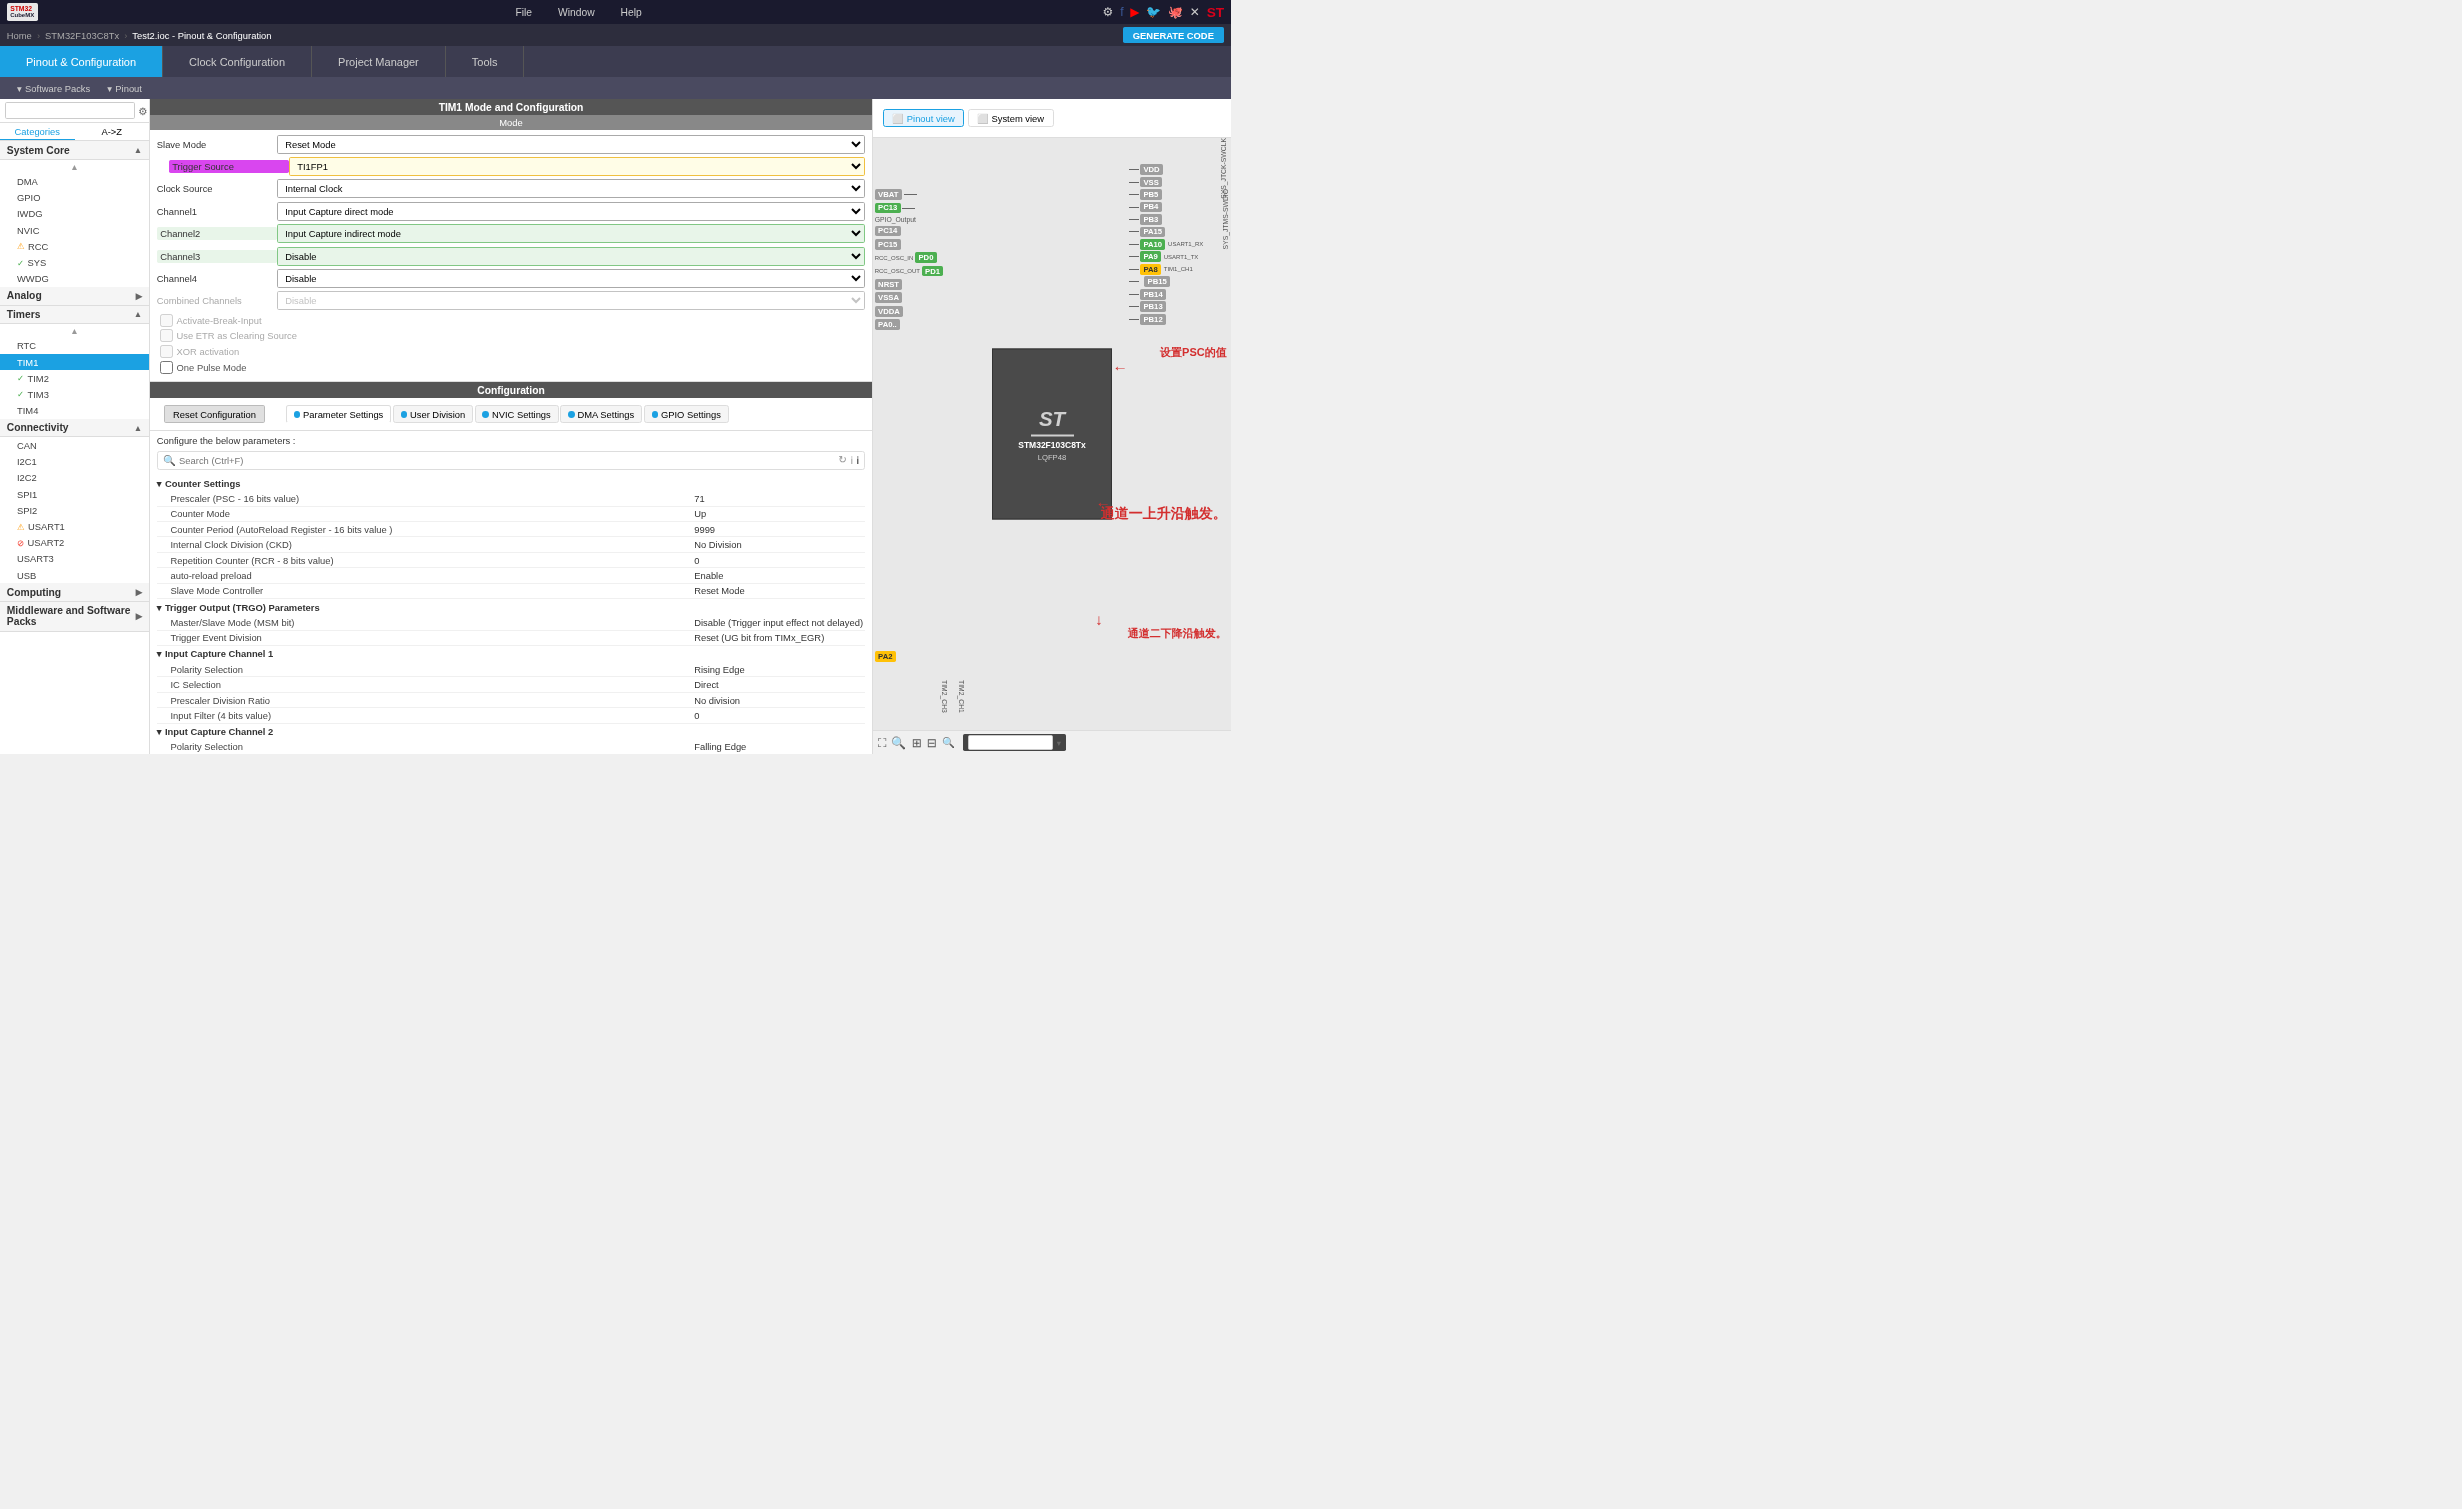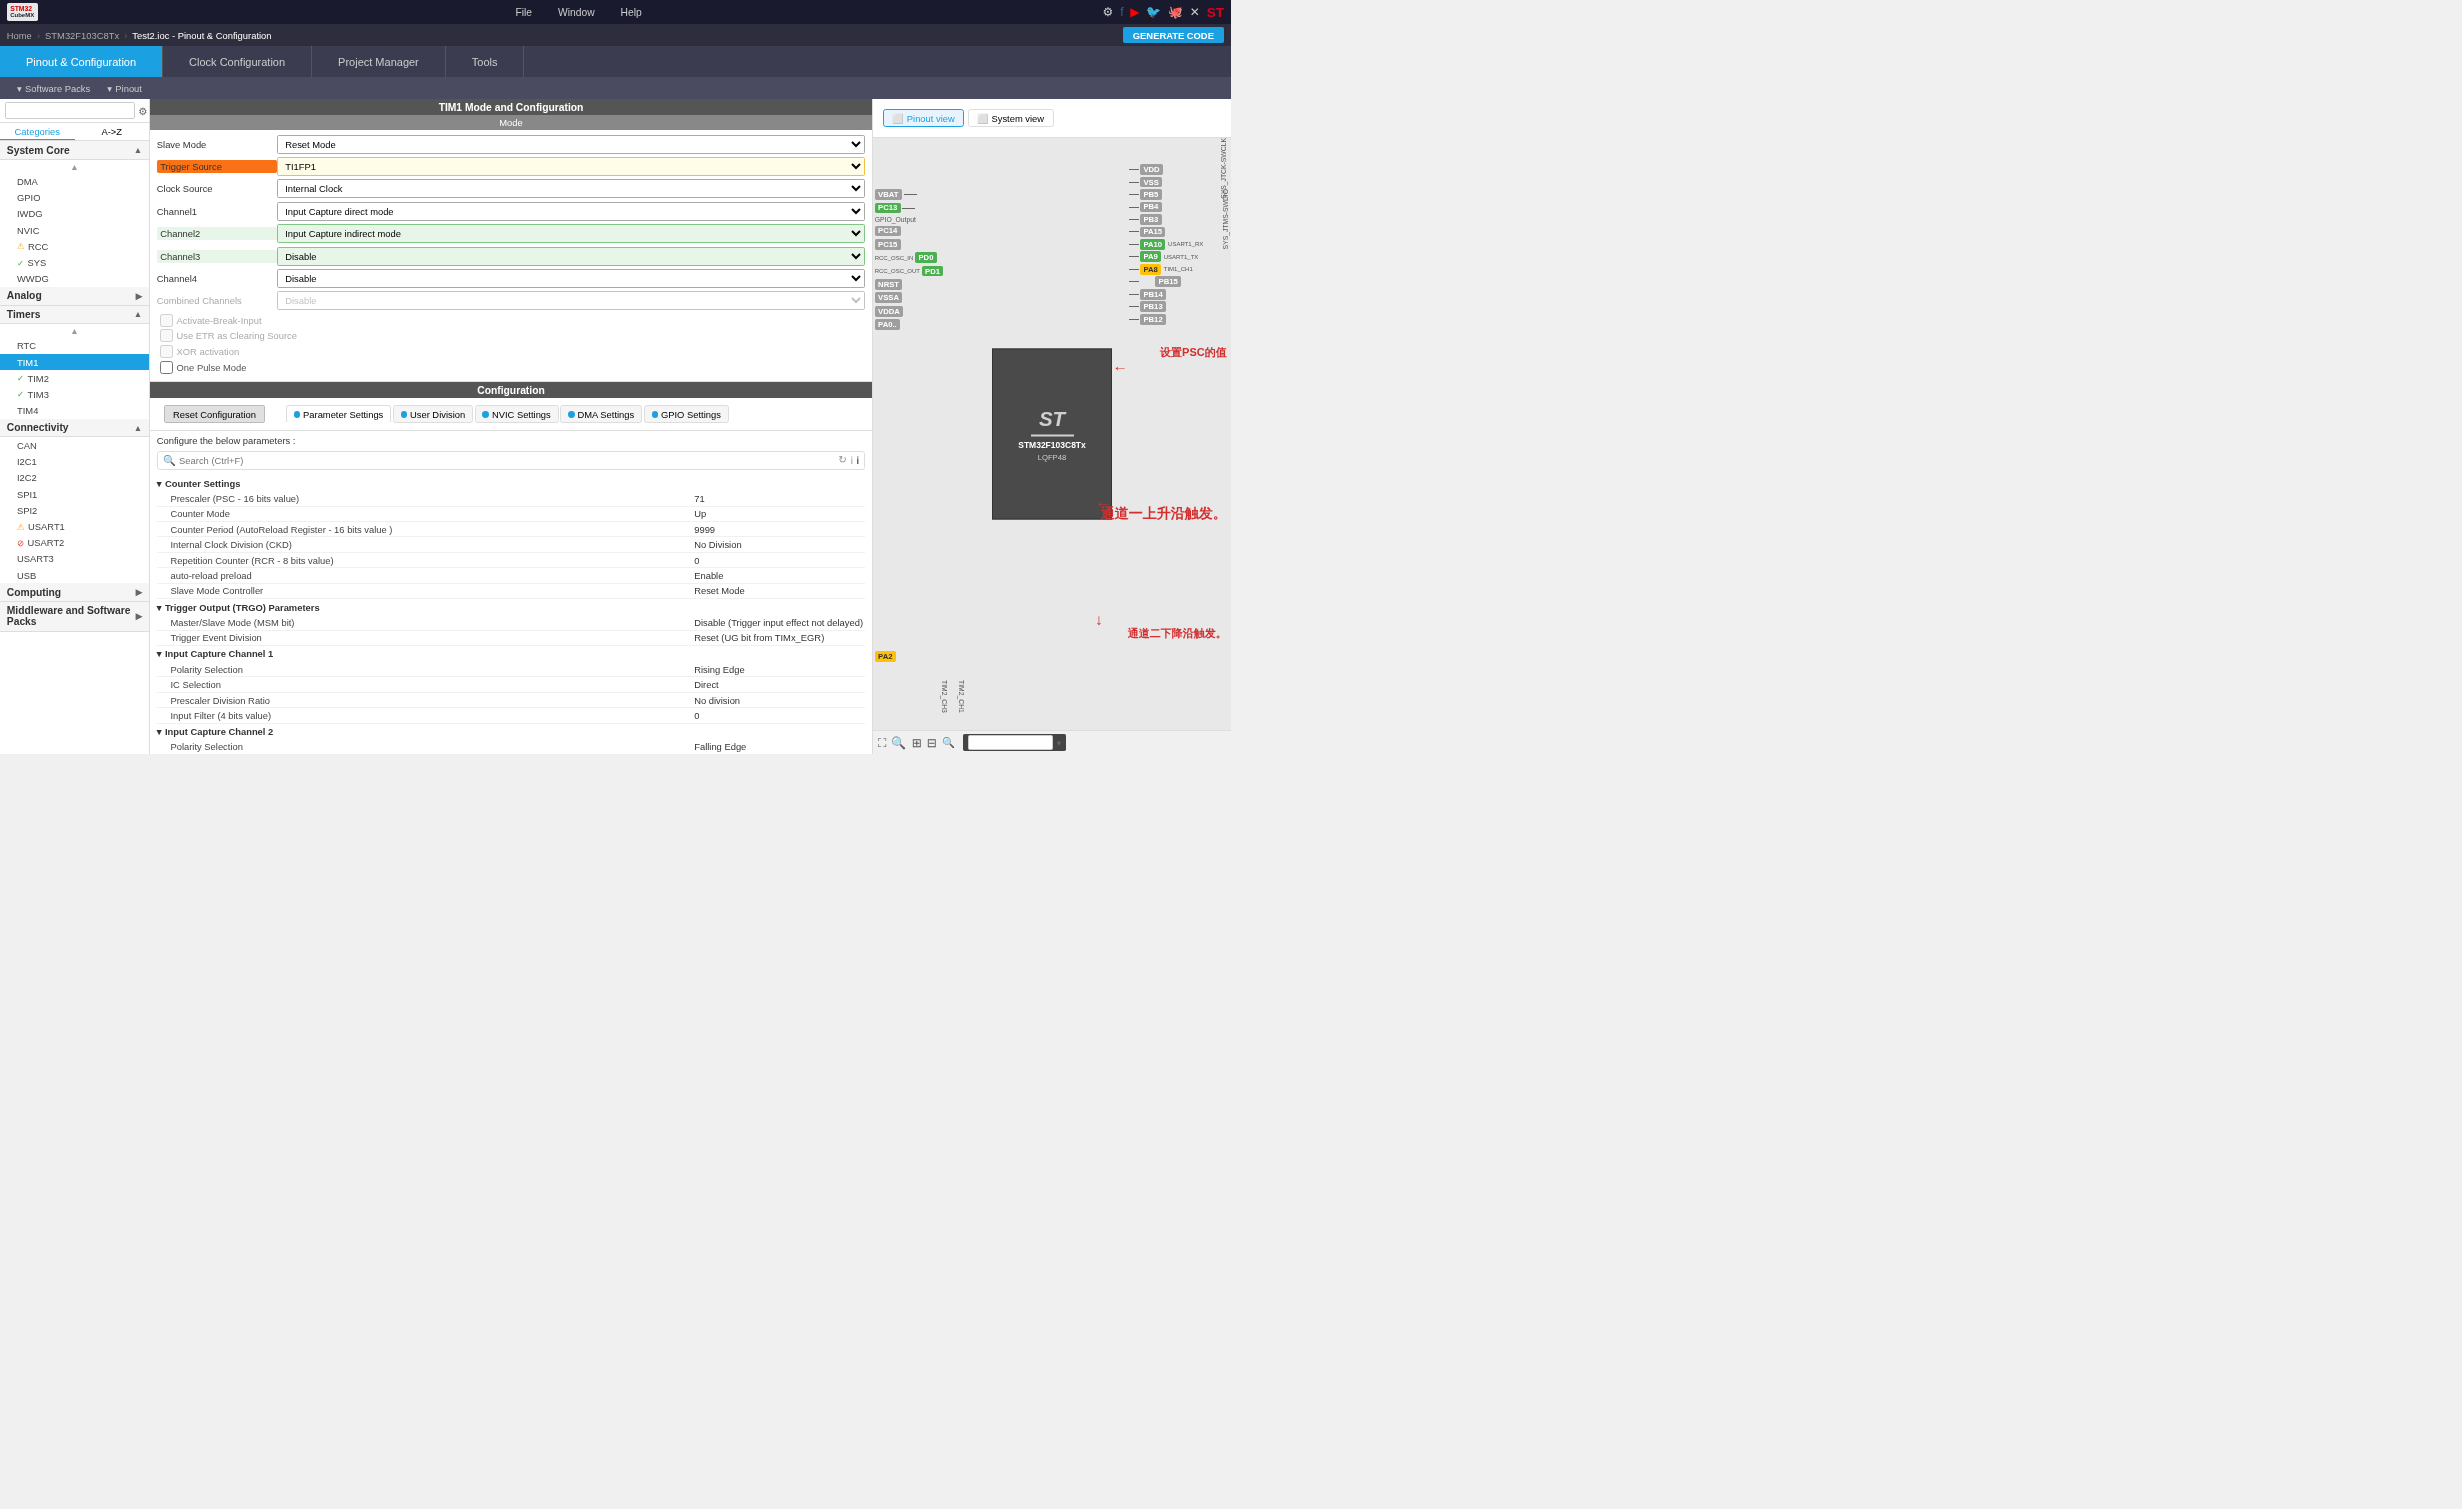--- a/index.html
+++ b/index.html
@@ -287,21 +287,21 @@
     <div class="mode-title-bar">Mode</div>
 
     <div class="config-form">
       <div class="form-row">
         <div class="form-label">Slave Mode</div>
         <select class="form-select">
           <option>Reset Mode</option>
         </select>
       </div>
       <div class="form-row">
-        <div class="form-label" style="background:#f97316; padding:0.9px 3.4px; border-radius:1.7px;">Trigger Source</div>
+        <div class="form-label" style="background:#d946ef; padding:0.9px 3.4px; border-radius:1.7px;margin-left:12px;">Trigger Source</div>
         <select class="form-select highlight">
           <option>TI1FP1</option>
         </select>
       </div>
       <div class="form-row">
         <div class="form-label">Clock Source</div>
         <select class="form-select">
           <option>Internal Clock</option>
         </select>
       </div>
@@ -567,21 +567,21 @@
           <div style="font-size:6.8px; display:flex; align-items:center; gap:0.9px; margin-right:26px;">
             <div style="width:10.3px; height:0.9px; background:#666;"></div>
             <span class="pin-box pin-green">PA9</span>
             <span style="font-size:6px; color:#555; margin-left:1.7px;">USART1_TX</span>
           </div>
           <div style="font-size:6.8px; display:flex; align-items:center; gap:0.9px; margin-right:26px;">
             <div style="width:10.3px; height:0.9px; background:#666;"></div>
             <span class="pin-box pin-yellow">PA8</span>
             <span style="font-size:6px; color:#555; margin-left:1.7px;">TIM1_CH1</span>
           </div>
-          <div style="font-size:6.8px; display:flex; align-items:center; gap:16px;">
+          <div style="font-size:6.8px; display:flex; align-items:center; gap:5px;">
             <div style="width:10.3px; height:0.9px; background:#666;"></div>
             <span class="pin-box pin-gray">PB15</span>
           </div>
           <div style="font-size:6.8px; display:flex; align-items:center; gap:0.9px;">
             <div style="width:10.3px; height:0.9px; background:#666;"></div>
             <span class="pin-box pin-gray">PB14</span>
           </div>
           <div style="font-size:6.8px; display:flex; align-items:center; gap:0.9px;">
             <div style="width:10.3px; height:0.9px; background:#666;"></div>
             <span class="pin-box pin-gray">PB13</span>

